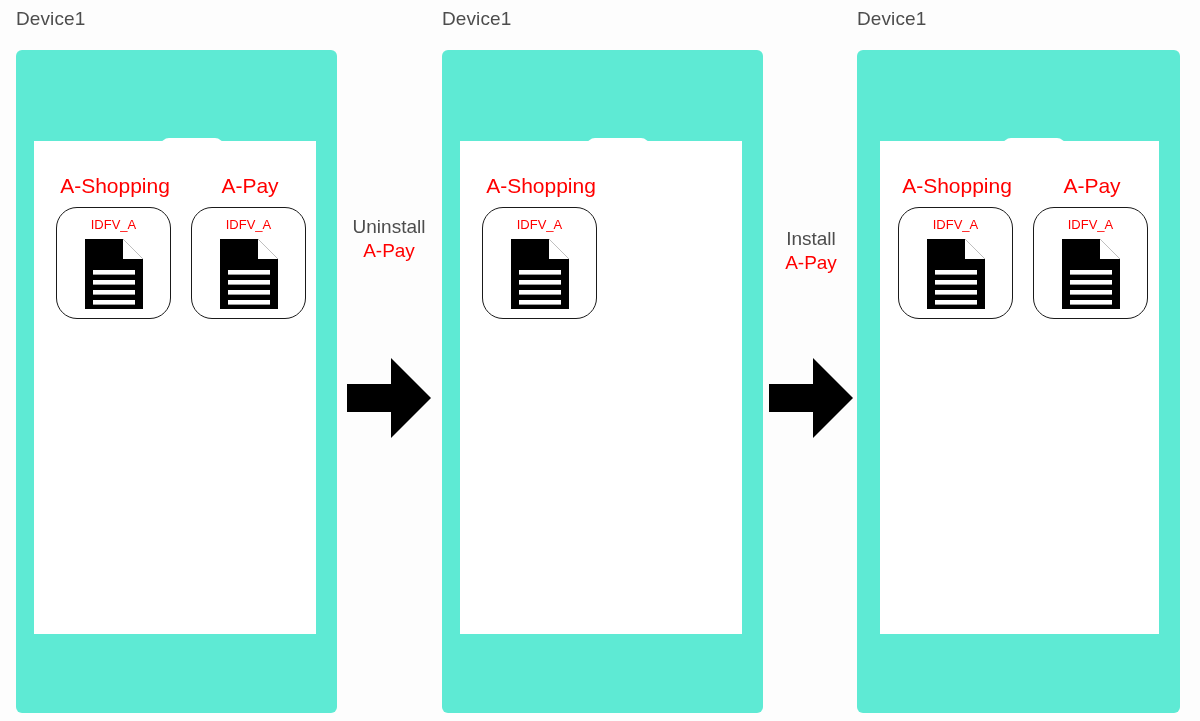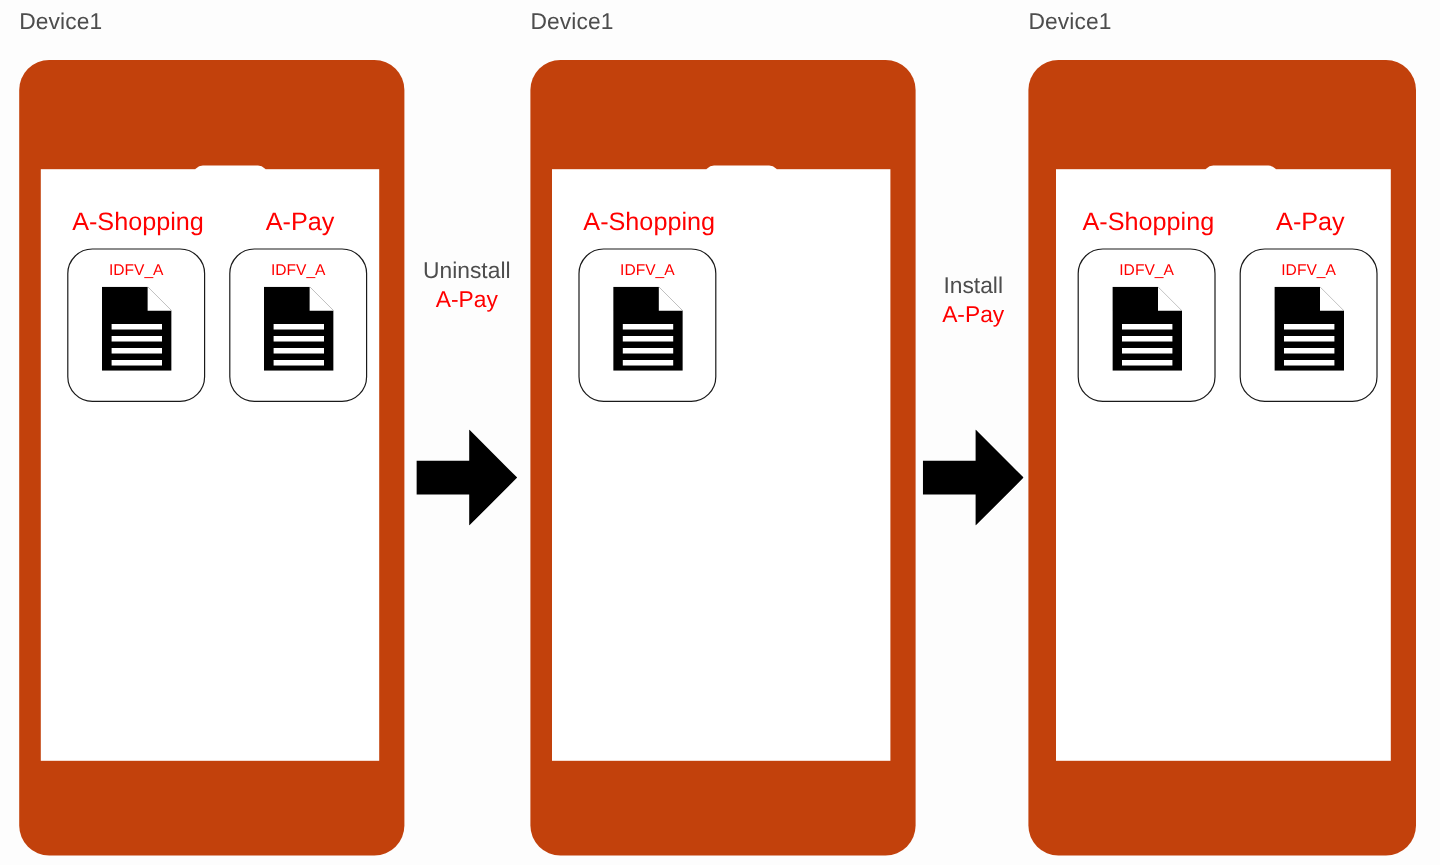--- a/index.html
+++ b/index.html
@@ -27,22 +27,22 @@
     color: #4d4d4d;
     font-size: 19px;
     line-height: 22px;
     letter-spacing: 0.1px;
     white-space: nowrap;
   }
 
   
   .phone {
     position: absolute;
-    background: #c2410c;
-    border-radius: 25px;
+    background: #5eead4;
+    border-radius: 6px;
   }
   .speaker {
     position: absolute;
     background: #ffffff;
     border-radius: 8px;
   }
   .screen {
     position: absolute;
     background: #ffffff;
     overflow: hidden;
@@ -62,21 +62,21 @@
     font-size: 21px;
     line-height: 24px;
     white-space: nowrap;
     text-align: center;
   }
   .app-tile {
     position: absolute;
     top: 33px;
     left: 0;
     width: 115px;
-    height: 128px;
+    height: 112px;
     border: 1.6px solid #1a1a1a;
     border-radius: 21px;
     background: #ffffff;
     box-sizing: border-box;
   }
   .idfv {
     position: absolute;
     top: 9px;
     left: 0;
     right: 0;

